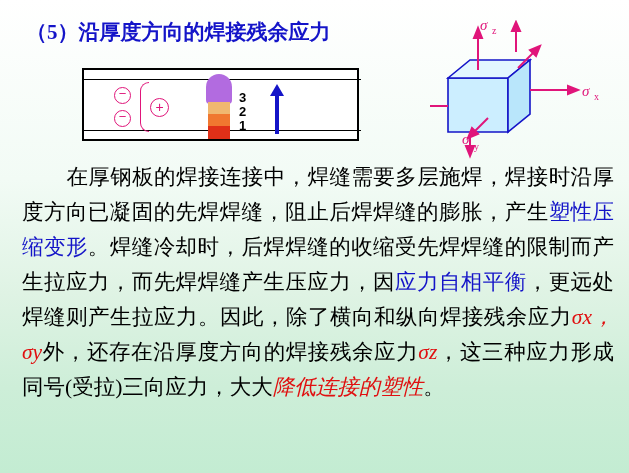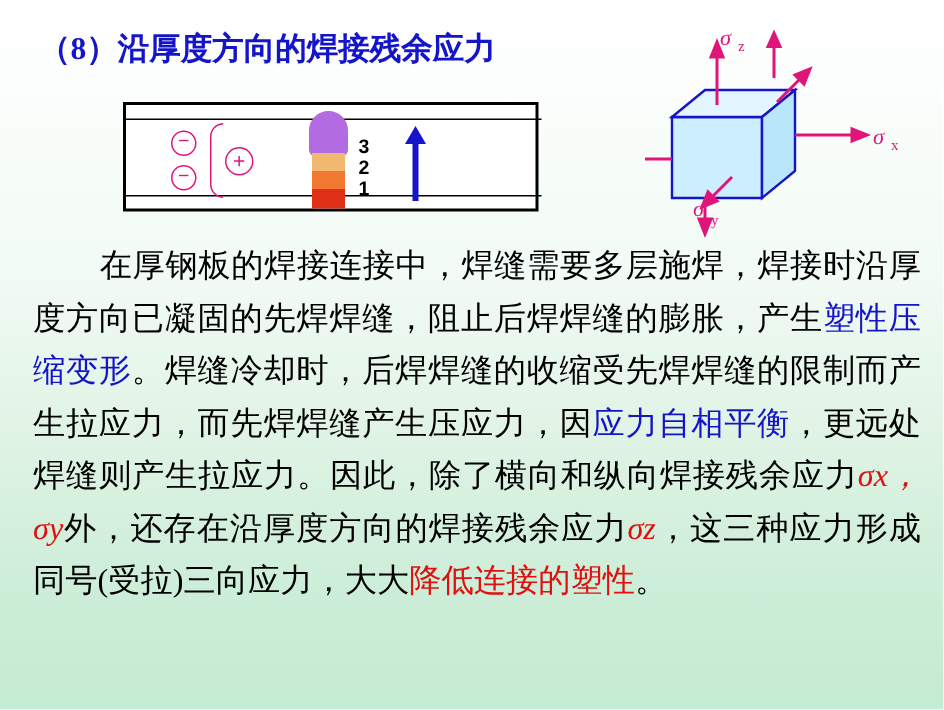--- a/index.html
+++ b/index.html
@@ -196,29 +196,29 @@
     width: 592px;
     font-size: 21.5px;
     line-height: 35px;
     color: #000000;
     text-align: justify;
     text-justify: inter-ideograph;
     font-family: "Liberation Serif", "DejaVu Serif", serif;
   }
   #body-text .indent { display: inline-block; width: 44px; }
   .hl-blue { color: #1414c8; }
-  .hl-red { color: #e01010; }
+  .hl-red { color: #e01010; font-style: italic; }
   .sym { font-style: italic; }
 </style>
 </head>
 <body>
 
 <div id="slide">
 
-  <div id="title">（8）沿厚度方向的焊接残余应力</div>
+  <div id="title">（5）沿厚度方向的焊接残余应力</div>
 
   <div id="plate-figure">
     <div class="plate-inner-line" id="plate-line-top"></div>
     <div class="plate-inner-line" id="plate-line-bottom"></div>
 
     <div class="minus-circle" id="minus-top">
       <span>−</span>
     </div>
     <div class="minus-circle" id="minus-bottom">
       <span>−</span>

